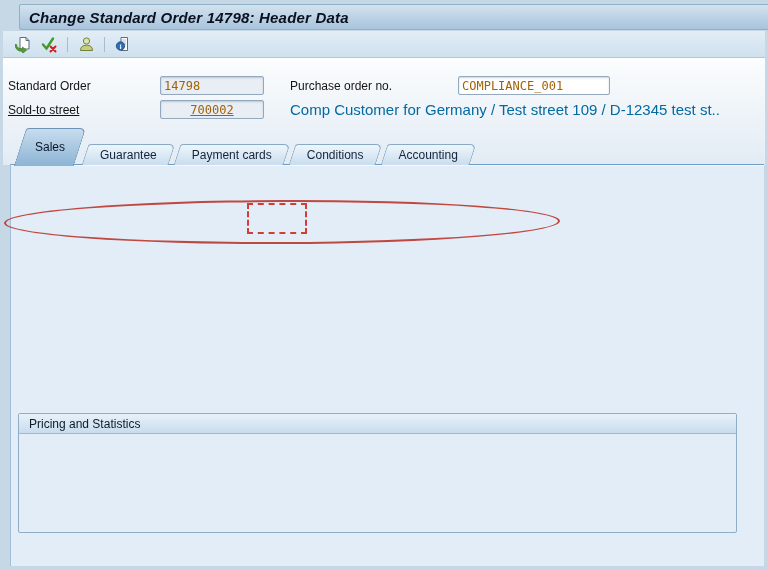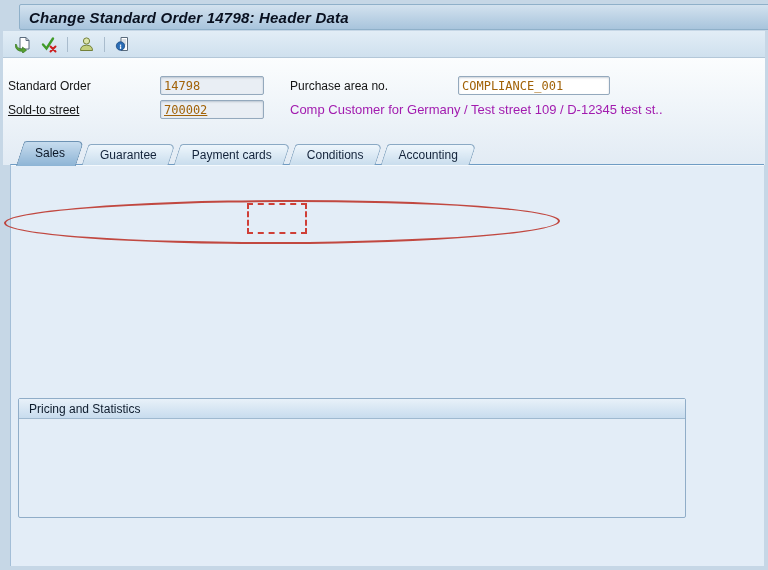--- a/index.html
+++ b/index.html
@@ -29,21 +29,21 @@
   }
   .tbtn{width:20px;height:20px;display:flex;align-items:center;justify-content:center;border-radius:2px;cursor:default;}
   .tsep{width:1px;height:15px;background:#a9bccd;margin:0 2px;}
   
   .formhead{
     position:absolute;left:3px;top:58px;width:762px;height:107px;
     background:linear-gradient(#fbfdfe,#e2ebf4);
   }
   
   .lbl{position:absolute;font-size:12px;color:#141414;white-space:nowrap;line-height:14px;}
-  .txt{position:absolute;font-size:13px;color:#a21caf;white-space:nowrap;line-height:14px;}
+  .txt{position:absolute;font-size:15px;color:#0369a1;white-space:nowrap;line-height:14px;}
   .fld{
     position:absolute;height:19px;box-sizing:border-box;
     border:1px solid #94a9bd;border-radius:2px;background:#fff;
     font-family:"DejaVu Sans Mono",monospace;font-size:12px;color:#a16207;
     padding:2px 3px 0 3px;white-space:nowrap;overflow:hidden;
     box-shadow:inset 0 1px 2px rgba(70,95,120,.28);
   }
   .fld.ro{background:#e9eef4;}
   .fld.num{text-align:right;}
   .u{text-decoration:underline;}
@@ -57,36 +57,36 @@
   .tabstrip{
     position:absolute;left:20px;top:141px;height:24px;display:flex;align-items:flex-end;z-index:3;
   }
   .tab{position:relative;height:21px;padding:0 15px;margin-right:5px;display:flex;align-items:center;cursor:default;}
   .tab .bg{
     position:absolute;inset:0;transform:skewX(-18deg);
     background:linear-gradient(#eef6fc,#c9dded);
     border:1px solid #8aa9c4;border-bottom:none;border-radius:3px 6px 0 0;
   }
   .tab .tlabel{position:relative;font-size:12px;color:#13233a;white-space:nowrap;}
-  .tab.active{height:24px;z-index:5;}
+  .tab.active{height:37px;z-index:5;}
   .tab.active .bg{
     background:linear-gradient(#c7dcee,#8db4d5);
     border-color:#6d93b4;bottom:-1px;
   }
   .tab.active .tlabel{color:#0a1626;}
   
   .tabpanel{
     position:absolute;left:10px;top:164px;width:754px;height:402px;
     background:#e3edf7;
     border-top:1px solid #6f9cc4;border-left:1px solid #a3bed7;
     box-shadow:inset 0 1px 0 #f4f9fd;box-sizing:border-box;z-index:1;
   }
   
   .groupbox{
-    position:absolute;left:18px;top:398px;width:668px;height:120px;
+    position:absolute;left:18px;top:413px;width:719px;height:120px;
     border:1px solid #90adc8;border-radius:2px;box-sizing:border-box;z-index:2;
   }
   .groupbox .ghead{
     position:absolute;left:0;top:0;right:0;height:20px;
     background:linear-gradient(#e8f1f9,#c8dcee);
     border-bottom:1px solid #9fb9d0;
     font-size:12px;color:#0d1b2c;display:flex;align-items:center;padding-left:10px;box-sizing:border-box;
   }
   
   .mini-btn{
@@ -145,25 +145,25 @@
       <rect x="4.9" y="8.6" width="1.3" height="1.3" fill="#ffffff"></rect>
       <rect x="4.9" y="10.3" width="1.3" height="2.6" fill="#ffffff"></rect>
     </svg>
   </div>
 </div>
 
 <div class="formhead"></div>
 
 <div class="lbl" style="left:8px;top:79px;">Standard Order</div>
 <div class="fld ro" style="left:160px;top:76px;width:104px;">14798</div>
-<div class="lbl" style="left:290px;top:79px;">Purchase area no.</div>
+<div class="lbl" style="left:290px;top:79px;">Purchase order no.</div>
 <div class="fld" style="left:458px;top:76px;width:152px;">COMPLIANCE_001</div>
 
 <div class="lbl u" style="left:8px;top:103px;">Sold-to street</div>
-<div class="fld ro u" style="left:160px;top:100px;width:104px;">700002</div>
+<div class="fld ro u" style="left:160px;top:100px;width:104px;text-align:center;">700002</div>
 <div class="txt" style="left:290px;top:103px;">Comp Customer for Germany / Test street 109 / D-12345 test st..</div>
 
 <div class="tabstrip">
   <div class="tab active">
     <div class="bg"></div>
     <span class="tlabel">Sales</span>
   </div>
   <div class="tab">
     <div class="bg"></div>
     <span class="tlabel">Guarantee</span>

